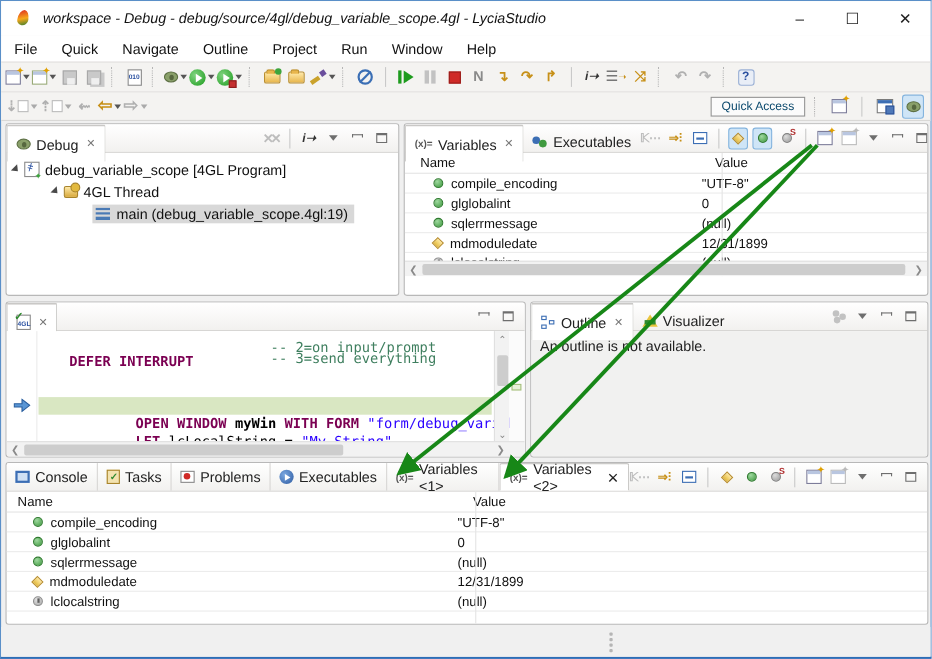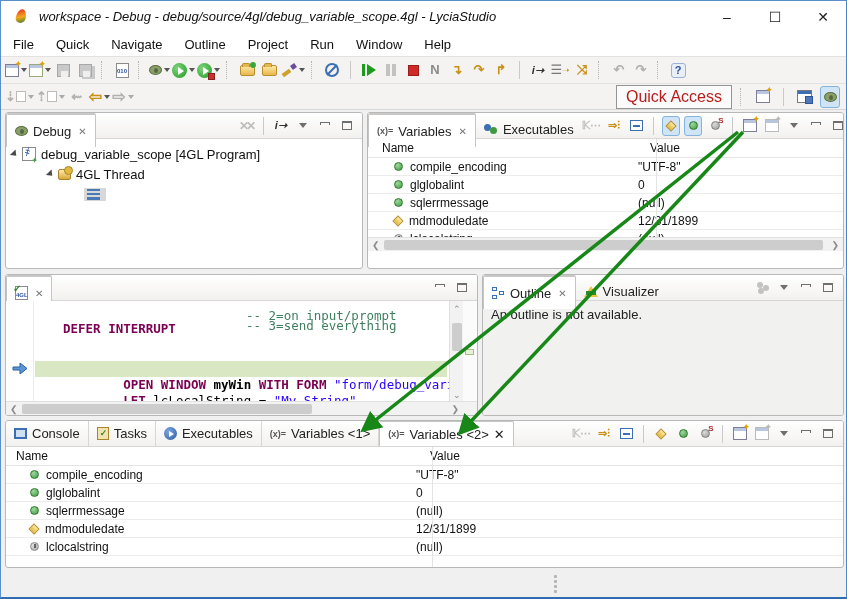--- a/index.html
+++ b/index.html
@@ -48,21 +48,21 @@
   .ic-brush { width:16px; height:14px; position:relative; }
   .ic-brush::before { content:""; position:absolute; left:1px; top:8px; width:9px; height:4px; background:#caa22c; transform:rotate(-35deg); }
   .ic-brush::after { content:""; position:absolute; right:1px; top:1px; width:5px; height:5px; background:#6a4e9c; transform:rotate(-35deg); }
   .ic-skipbp { width:14px; height:14px; border-radius:50%; border:2px solid #3b6fb5; position:relative; }
   .ic-skipbp::before { content:""; position:absolute; left:-2px; top:4px; width:14px; height:2px; background:#3b6fb5; transform:rotate(-45deg); }
   .ic-pause { width:10px; height:12px; border-left:4px solid #c2c2c2; border-right:4px solid #c2c2c2; }
   .ic-stop { width:11px; height:11px; background:#cf2a27; border:1px solid #9a1d1b; }
   .ic-tri-green { width:0; height:0; border-left:9px solid #1d9b1d; border-top:6px solid transparent; border-bottom:6px solid transparent; position:relative; }
   .ic-resbar { width:3px; height:12px; background:#1d9b1d; margin-right:2px; }
   .ic-help { width:15px; height:15px; border-radius:3px; background:#e9eef7; border:1px solid #9ab0d5; color:#2a50a0; font-size:11px; font-weight:bold; display:flex; align-items:center; justify-content:center; }
-  .ic-qa { border:1px solid #949494; background:#fbfbfb; color:#b91c1c; font-size:16px; padding:2px 9px;margin-left:28px; }
+  .ic-qa { border:1px solid #949494; background:#fbfbfb; color:#0c4a6e; font-size:11px; padding:2px 9px;margin-left:28px; }
   .persp-active { background:#cfe5f7; border:1px solid #84b4de; border-radius:3px; }
   .ic-persp-table { width:15px; height:13px; background:#fff; border:1px solid #7a7a7a; position:relative; }
   .ic-persp-table::before { content:""; position:absolute; left:0; top:0; right:0; height:3px; background:#3c6eb4; }
   .ic-persp-table::after { content:""; position:absolute; right:-2px; bottom:-2px; width:6px; height:6px; background:#4e78b8; border:1px solid #30549a; }
   
   .panel { position:absolute; background:#fff; border:1px solid #b8b8b8; border-radius:3px; overflow:hidden; }
   .phead { height:26px; background:linear-gradient(#ffffff,#f2f1ef); border-bottom:1px solid #d7d6d4; display:flex; align-items:stretch; }
   .tab { display:flex; align-items:center; gap:5px; padding:16px 8px; font-size:13px; color:#222; }
   .tab.active { background:#fff; border-right:1px solid #c6c5c3; border-left:1px solid #c6c5c3; border-top:2px solid #c9c8c6; margin-top:0; border-radius:2px 2px 0 0; }
   .tab .close { font-size:10px; color:#777; margin-left:2px; }
@@ -342,20 +342,21 @@
         <span class="ic-proc gear"></span>
         <span>4GL Thread</span>
       </div>
       <div class="treerow" style="padding-left:72px;">
         <span style="display:flex;align-items:center;gap:6px;background:#d8d8d8;padding:1px 6px 1px 3px;">
           <span class="ic-frame">
               <span></span>
               <span></span>
               <span></span>
             </span>
+          <span>main (debug_variable_scope.4gl:19)</span>
         </span>
       </div>
     </div>
   </div>
 
   <div class="panel" style="left:366px;top:111px;width:477px;height:157px;">
     <div class="phead">
       <div class="tab active">
         <span class="ic-varx">(x)=</span>
         <span>Variables</span>
@@ -543,20 +544,24 @@
 
   <div class="panel" style="left:4px;top:419px;width:839px;height:148px;">
     <div class="phead">
       <div class="btab">
           <span class="ic-console"></span>
           <span>Console</span>
         </div>
       <div class="btab">
           <span class="ic-tasks"></span>
           <span>Tasks</span>
+        </div>
+      <div class="btab">
+          <span class="ic-problems"></span>
+          <span>Problems</span>
         </div>
       <div class="btab">
           <span class="ic-exec"></span>
           <span>Executables</span>
         </div>
       <div class="btab">
           <span class="ic-varx">(x)=</span>
           <span>Variables &lt;1&gt;</span>
         </div>
       <div class="btab active">

